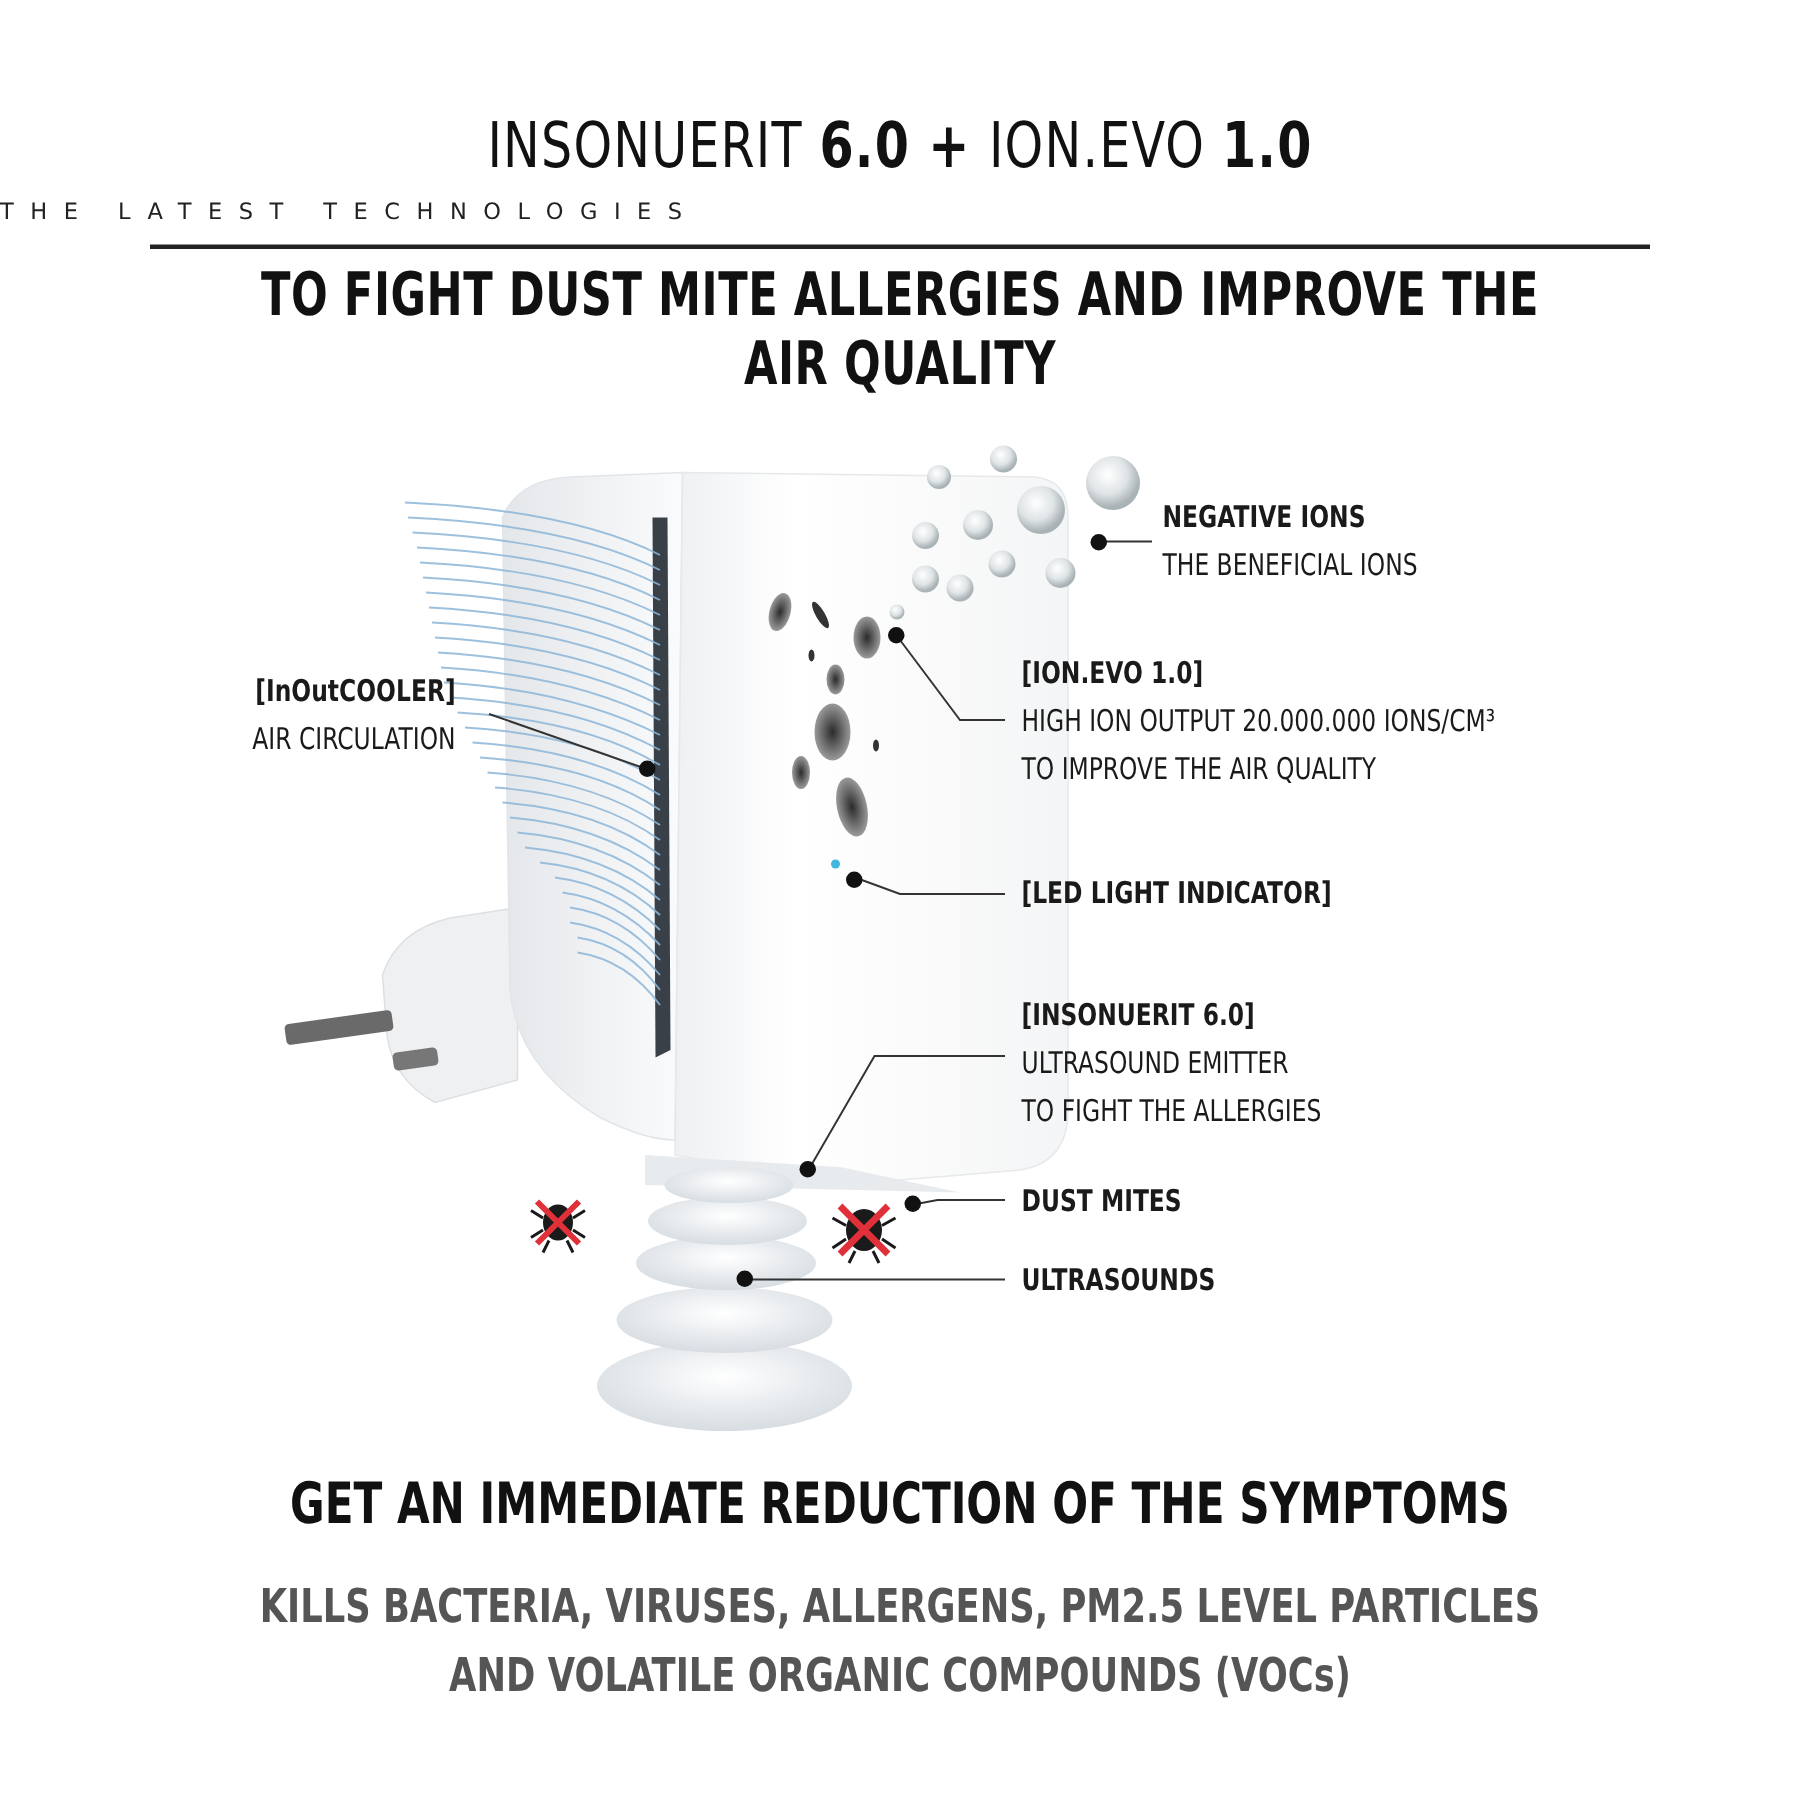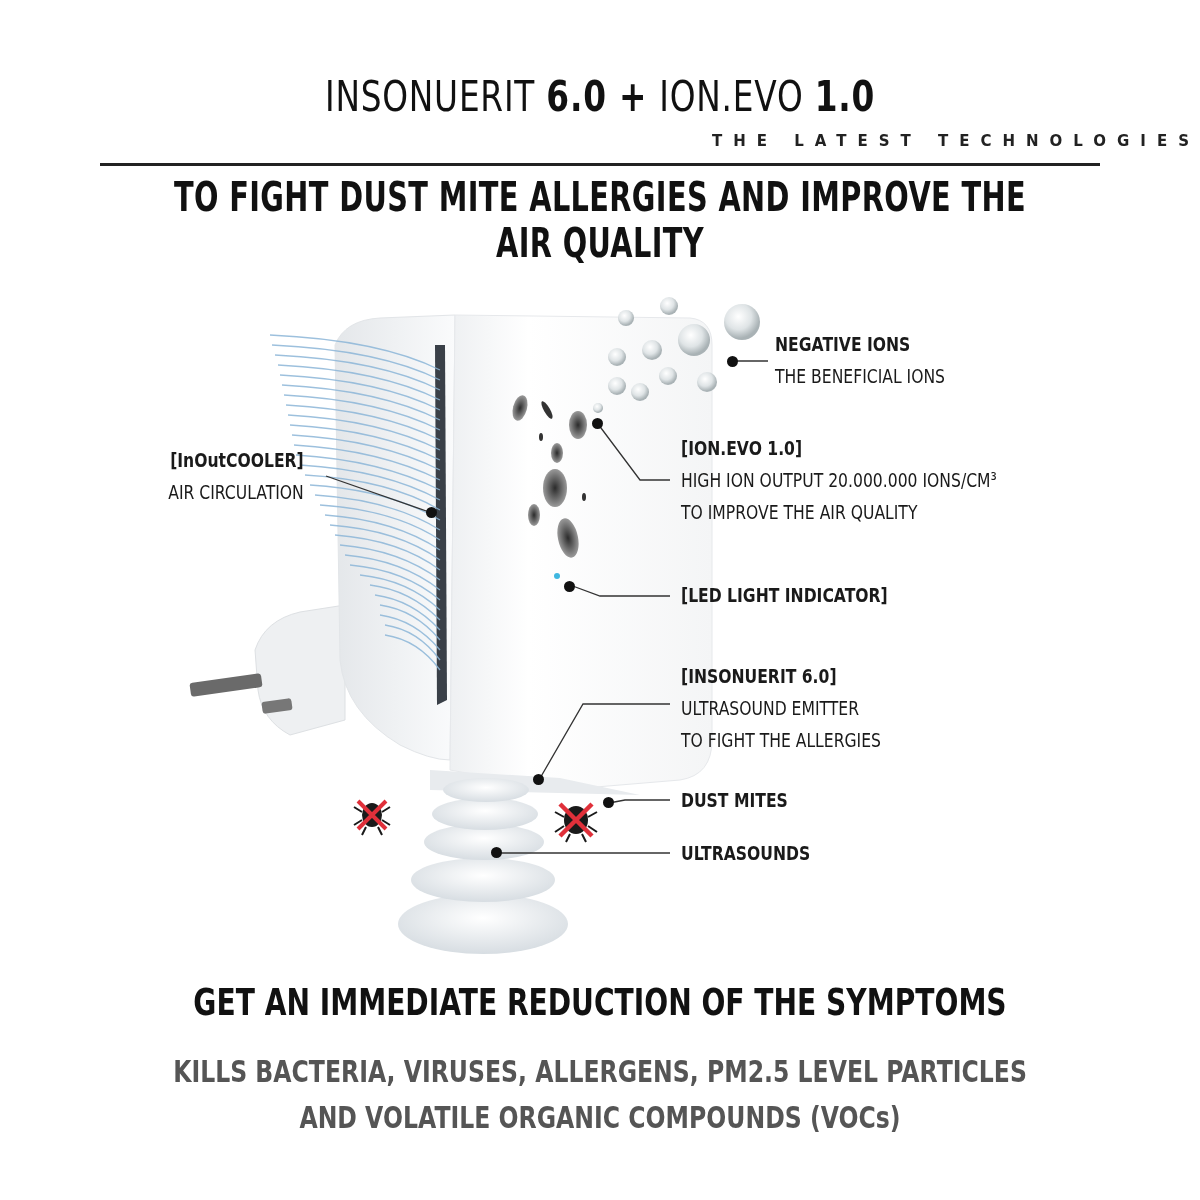--- a/index.html
+++ b/index.html
@@ -3,21 +3,21 @@
 <meta charset="utf-8">
 <style>
   html, body { margin: 0; padding: 0; background: #ffffff; }
   body { width: 1200px; height: 1200px; position: relative; overflow: hidden;
          font-family: "DejaVu Sans", "Liberation Sans", sans-serif; color: #111; }
   .abs { position: absolute; }
 
   .title { left: 0; width: 1200px; top: 72px; text-align: center; font-size: 42px; font-weight: bold;
            letter-spacing: 1px; transform: scaleX(0.78); transform-origin: center; color: #111; }
   .title .light { font-weight: normal; }
-  .subtitle { left: 0; width: 1200px; top: 132px; text-align: right; font-size: 15px; font-weight: bold;
+  .subtitle { left: 0; width: 1200px; top: 132px; text-align: left; font-size: 15px; font-weight: normal;
               letter-spacing: 11px; color: #222; }
   .rule { left: 100px; width: 1000px; top: 163px; height: 3px; background: #222; }
   .headline { left: 0; width: 1200px; top: 174px; text-align: center; font-size: 40px; font-weight: bold;
               transform: scaleX(0.72); transform-origin: center; color: #111; letter-spacing: 0.5px; }
 
   .label { font-size: 20px; line-height: 32px; transform: scaleX(0.78); transform-origin: left top; white-space: nowrap; color: #1a1a1a; }
   .label.right { transform-origin: right top; text-align: right; }
   .label b { font-weight: bold; }
 
   .footer-head { left: 0; width: 1200px; top: 980px; text-align: center; font-size: 38px; font-weight: bold;

